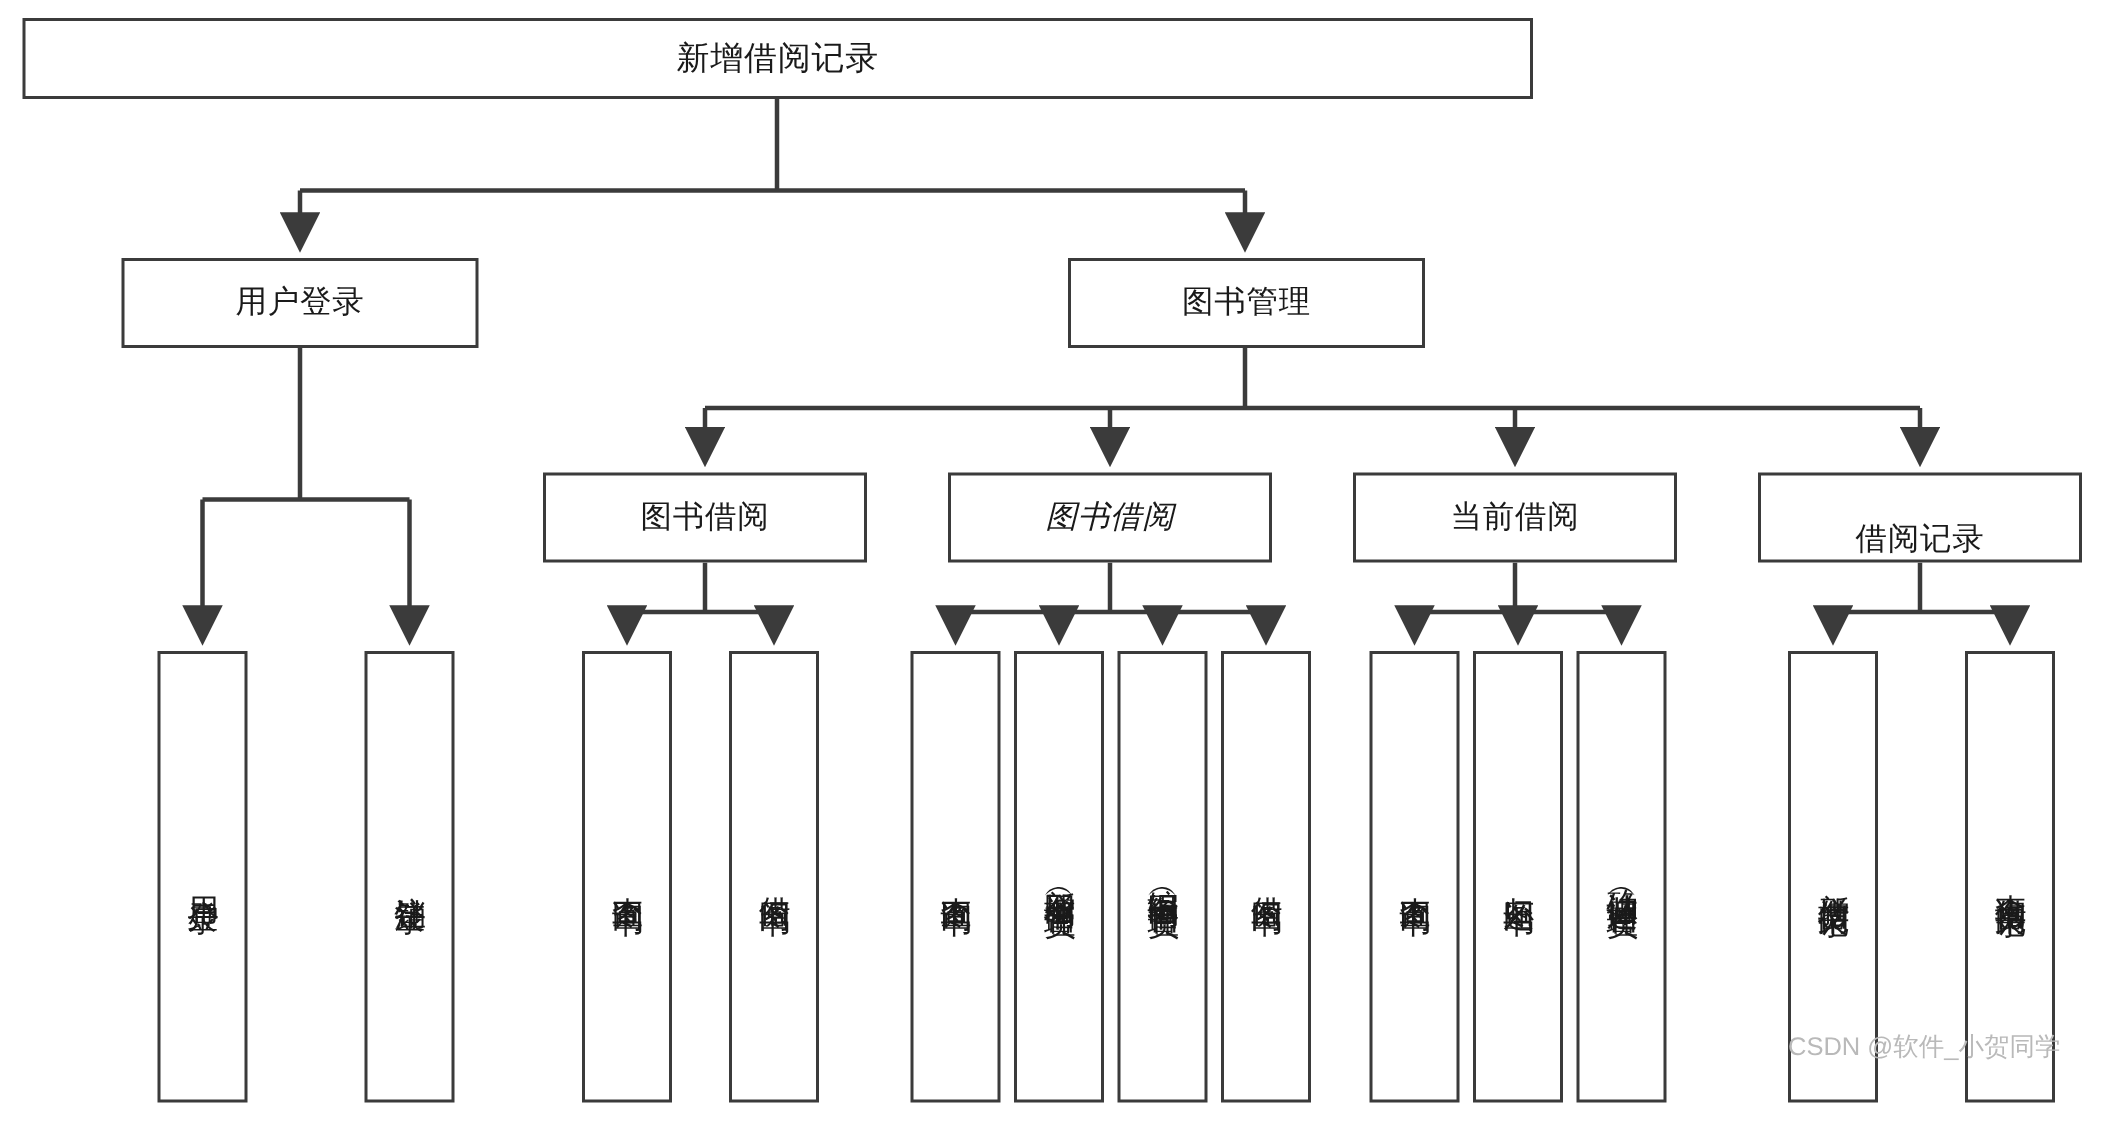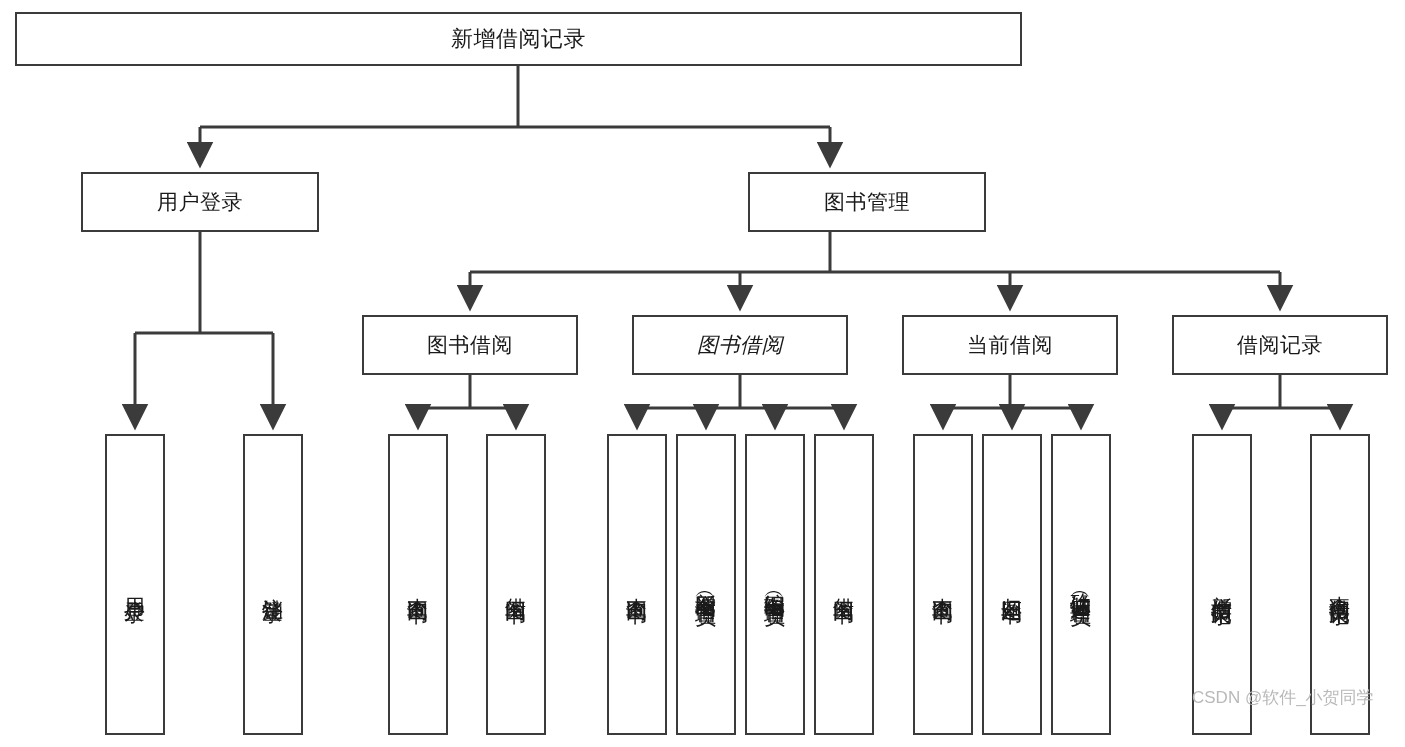--- a/index.html
+++ b/index.html
@@ -122,34 +122,34 @@
     </g>
   </svg>
 
   <div class="node horizontal root" style="left: 15px; top: 12px; width: 1007px; height: 54px;">
     <span class="label">新增借阅记录</span>
   </div>
 
   <div class="node horizontal" style="left: 81px; top: 172px; width: 238px; height: 60px;">
     <span class="label">用户登录</span>
   </div>
-  <div class="node horizontal" style="left: 712px; top: 172px; width: 238px; height: 60px; margin-left: 36px;">
+  <div class="node horizontal" style="left: 712px; top: 172px; width: 238px; height: 60px;">
     <span class="label">图书管理</span>
   </div>
 
   <div class="node horizontal" style="left: 362px; top: 315px; width: 216px; height: 60px;">
     <span class="label">图书借阅</span>
   </div>
   <div class="node horizontal" style="left: 632px; top: 315px; width: 216px; height: 60px; font-style: italic;">
     <span class="label">图书借阅</span>
   </div>
   <div class="node horizontal" style="left: 902px; top: 315px; width: 216px; height: 60px;">
     <span class="label">当前借阅</span>
   </div>
-  <div class="node horizontal" style="left: 1172px; top: 315px; width: 216px; height: 60px;">
+  <div class="node horizontal" style="left: 1172px; top: 315px; width: 216px; height: 60px; align-items: flex-end;">
     <span class="label">借阅记录</span>
   </div>
 
   <div class="node vertical" style="left: 105px; top: 434px; width: 60px; height: 301px;">
     <span class="label">用户登录</span>
   </div>
   <div class="node vertical" style="left: 243px; top: 434px; width: 60px; height: 301px;">
     <span class="label">注销登录</span>
   </div>
   <div class="node vertical" style="left: 388px; top: 434px; width: 60px; height: 301px;">

